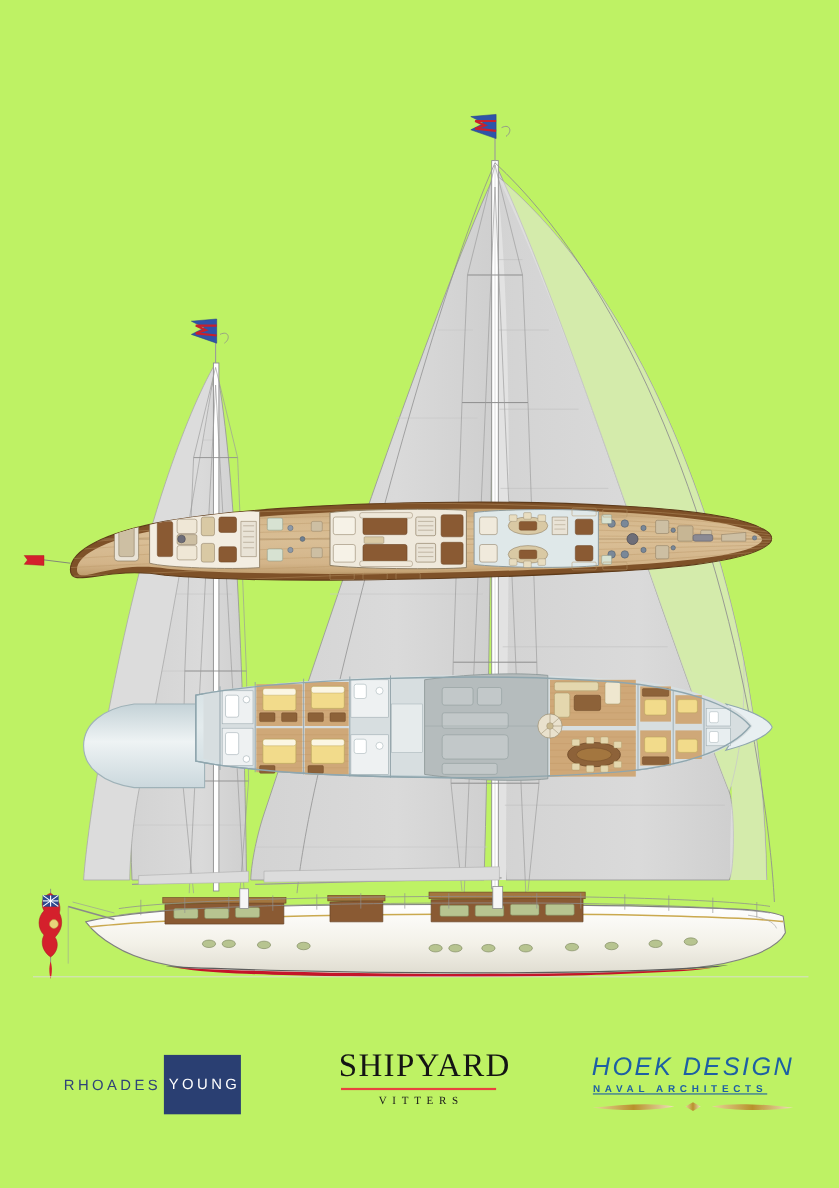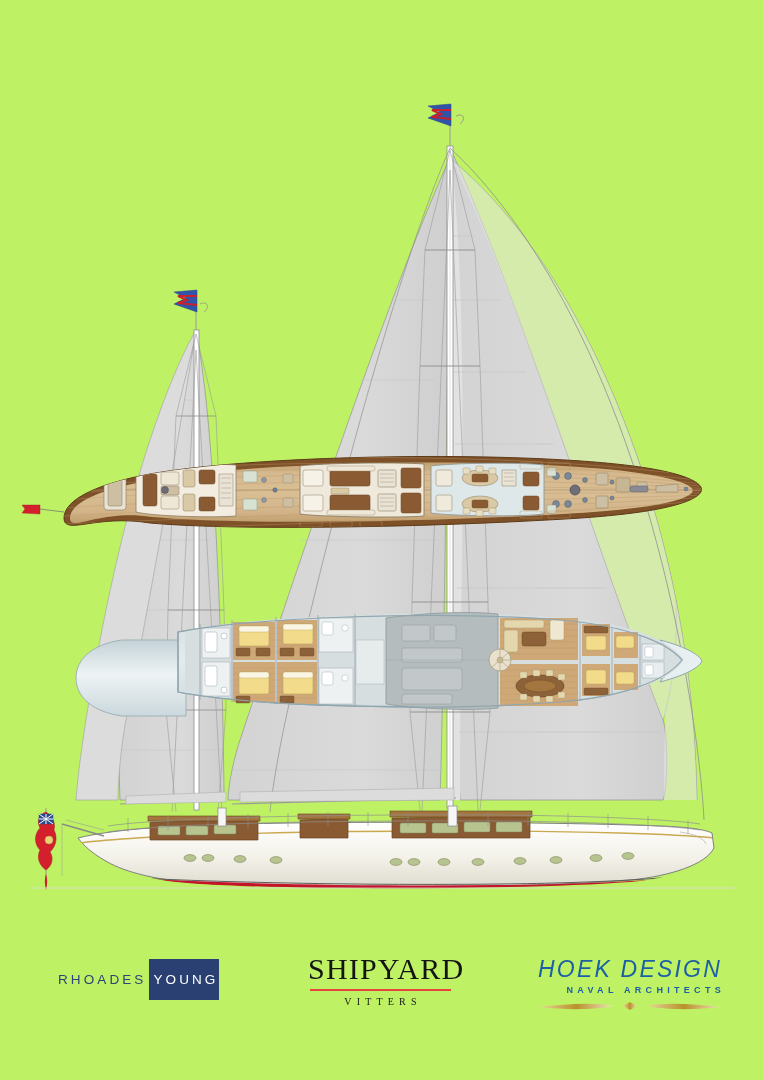--- a/index.html
+++ b/index.html
@@ -43,21 +43,21 @@
     line-height: 1;
   }
   #logo-ry .ry-right {
     background: #2a3f72;
     color: #ffffff;
     font-family: "Liberation Sans", sans-serif;
     font-size: 13.5px;
     letter-spacing: 3.1px;
     line-height: 1;
     width: 70px;
-    height: 41px;
+    height: 54px;
     display: flex;
     align-items: center;
     justify-content: center;
     padding-left: 3px;
     box-sizing: border-box;
     margin-top: -1px;
   }
 
   
   #logo-vitters { left: 308px; top: 24px; text-align: center; width: 145px; }
@@ -94,23 +94,24 @@
     line-height: 1;
     text-align: center;
   }
   #logo-hoek .h-sub {
     font-family: "Liberation Sans", sans-serif;
     font-weight: bold;
     font-size: 9px;
     color: #1d5fa4;
     letter-spacing: 4.3px;
     line-height: 1;
-    text-align: right;
+    text-align: left;
     margin-top: 5px;
     padding-left: 4px;
+    text-decoration: underline;
   }
   #logo-hoek .h-orn { margin-top: 4px; }
 </style>
 </head>
 <body>
 
 <div id="page">
 
   <svg id="drawing" viewBox="0 0 763 930">
     <defs>

